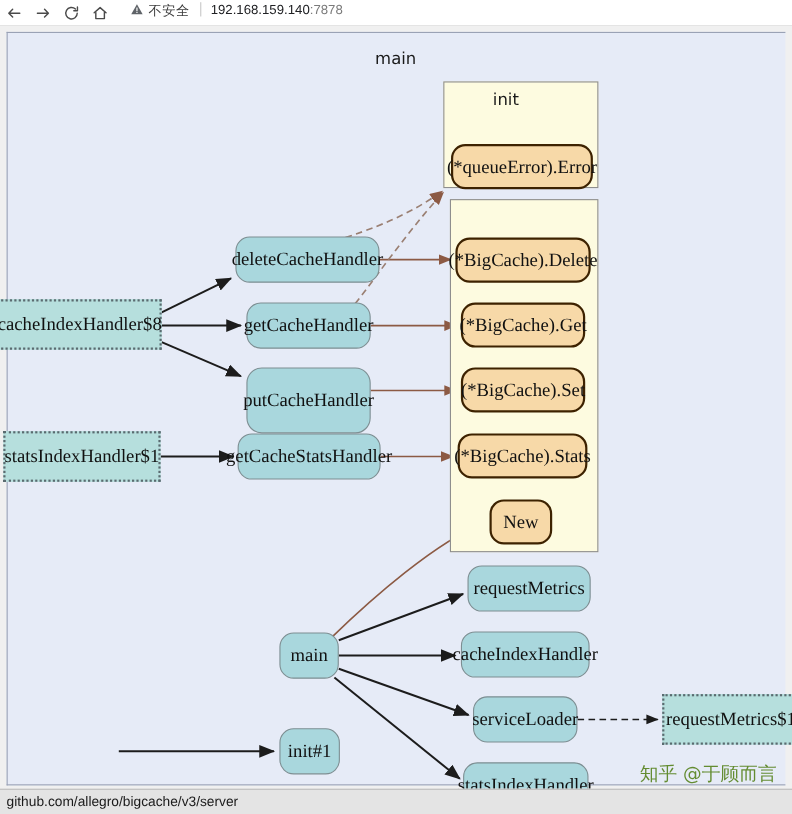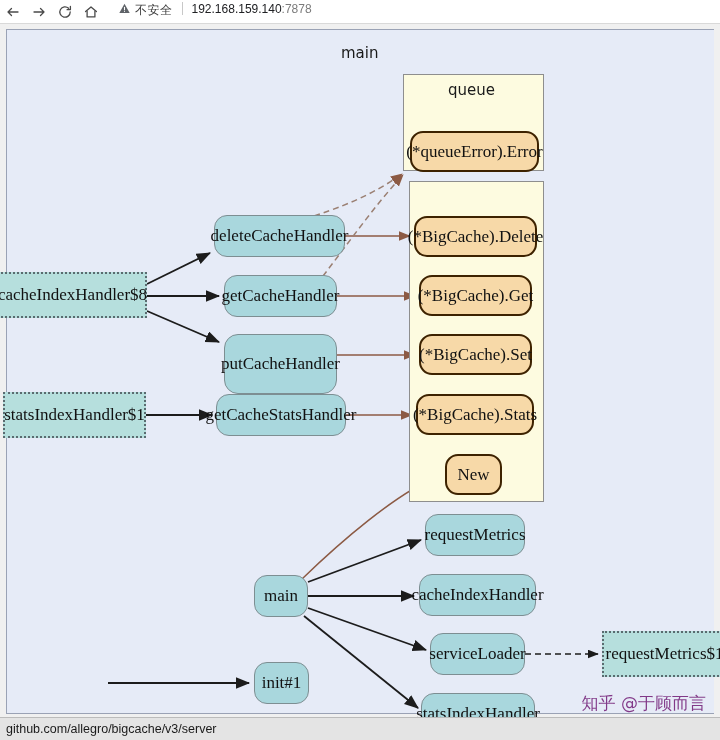--- a/index.html
+++ b/index.html
@@ -117,21 +117,21 @@
     position: absolute; left: 0; top: 0;
     width: 708px; height: 685px;
     pointer-events: none;
   }
 
   
   #watermark-primary {
     position: absolute;
     right: 8px; top: 662px;
     font-size: 17px;
-    color: #701a75;
+    color: #4d7c0f;
     font-family: "DejaVu Sans", sans-serif;
     opacity: .85;
     white-space: nowrap;
     margin-left: 44px;
   }
   #watermark-secondary {
     position: absolute;
     right: 8px; top: 686px;
     font-size: 13px;
     color: #b9b9b9;
@@ -220,21 +220,21 @@
       <path d="M297,586 L411,678" stroke="#1c1c1c" stroke-width="1.8" fill="none" marker-end="url(#ah-black)"></path>
 
       <path d="M518,624 L591,624" stroke="#1c1c1c" stroke-width="1.4" fill="none" stroke-dasharray="6,4" marker-end="url(#ah-black)"></path>
 
       <path d="M101,653 L242,653" stroke="#1c1c1c" stroke-width="1.8" fill="none" marker-end="url(#ah-black)"></path>
     </svg>
 
     <div class="cluster-title" style="left:334px; top:14px;">main</div>
 
     <div class="cluster-box" style="left:396px; top:44px; width:141px; height:97px;"></div>
-    <div class="cluster-title" style="left:441px; top:51px;">queue</div>
+    <div class="cluster-title" style="left:441px; top:51px;">init</div>
     <div class="node node-tan" style="left:403px; top:101px; width:129px; height:41px;">
       <span class="node-label">(*queueError).Error</span>
     </div>
 
     <div class="cluster-box" style="left:402px; top:151px; width:135px; height:321px;"></div>
     <div class="cluster-title" style="left:432px; top:159px;margin-top:28px;">bigcache</div>
 
     <div class="node node-tan" style="left:407px; top:186px; width:123px; height:41px;">
       <span class="node-label">(*BigCache).Delete</span>
     </div>
@@ -270,21 +270,21 @@
     <div class="node node-dashed" style="left:-4px; top:362px; width:143px; height:46px;">
       <span class="node-label">statsIndexHandler$1</span>
     </div>
     <div class="node node-dashed" style="left:595px; top:601px; width:125px; height:46px;">
       <span class="node-label">requestMetrics$1</span>
     </div>
 
     <div class="node node-round" style="left:247px; top:545px; width:54px; height:42px;">
       <span class="node-label">main</span>
     </div>
-    <div class="node node-round" style="left:418px; top:484px; width:100px; height:42px;">
+    <div class="node node-round" style="left:418px; top:484px; width:112px; height:42px;">
       <span class="node-label">requestMetrics</span>
     </div>
     <div class="node node-round" style="left:412px; top:544px; width:117px; height:42px;">
       <span class="node-label">cacheIndexHandler</span>
     </div>
     <div class="node node-round" style="left:414px; top:663px; width:114px; height:42px;">
       <span class="node-label">statsIndexHandler</span>
     </div>
     <div class="node node-round" style="left:423px; top:603px; width:95px; height:42px;">
       <span class="node-label">serviceLoader</span>

